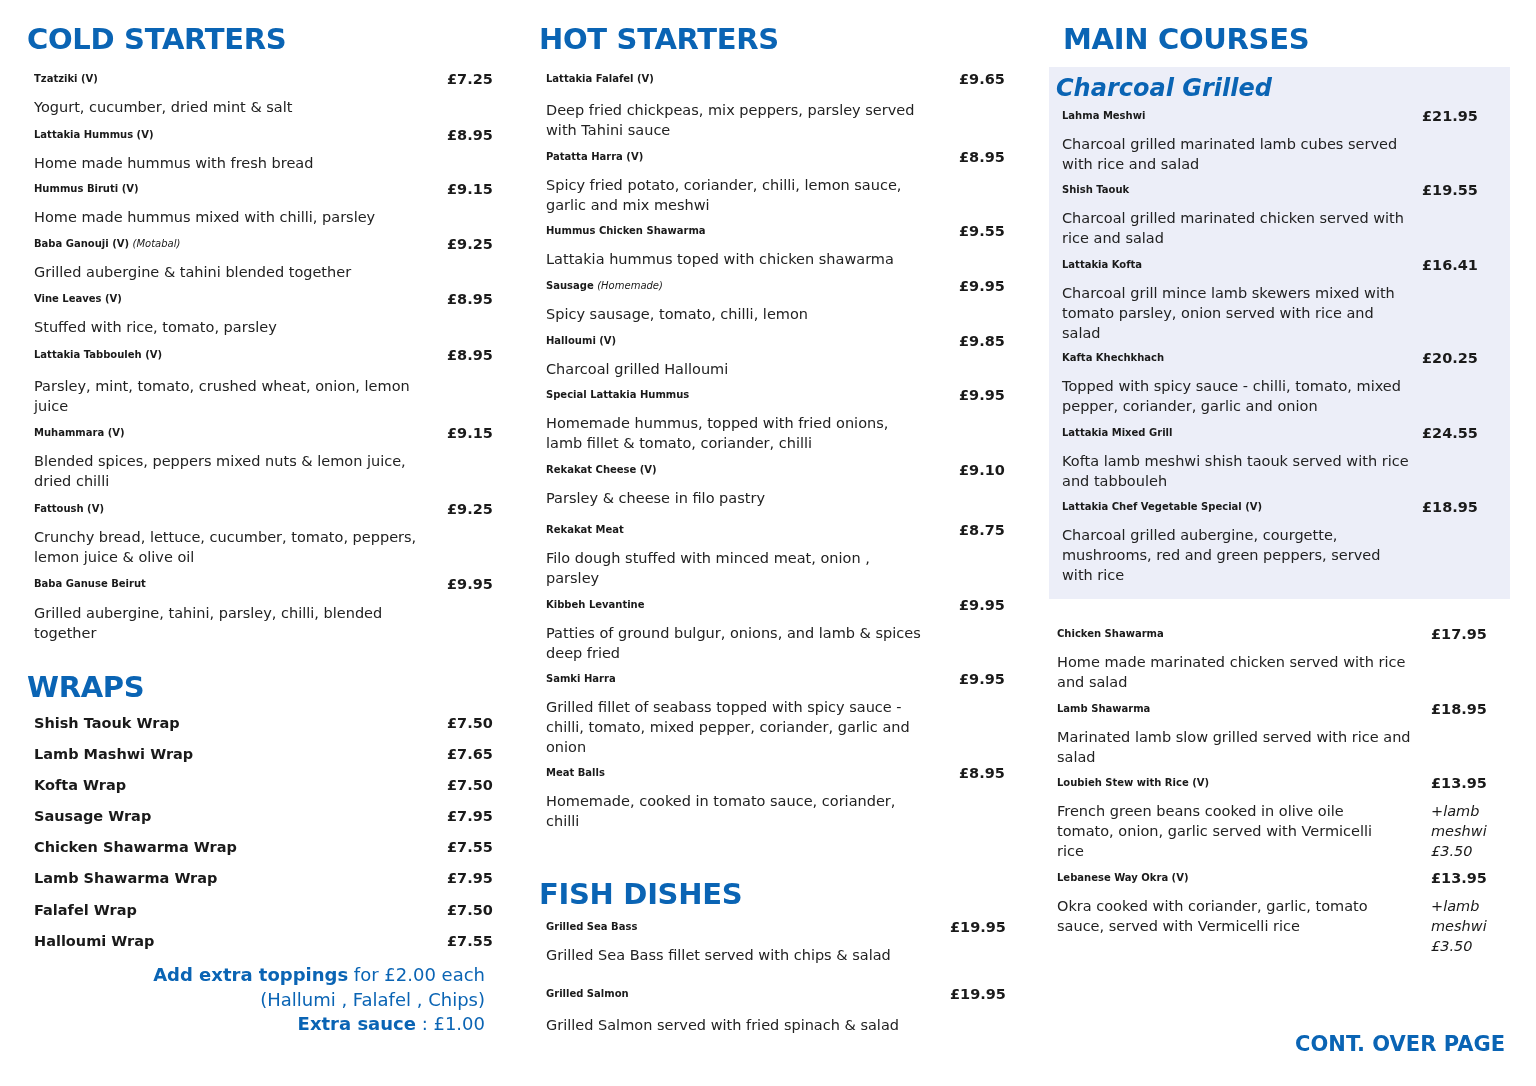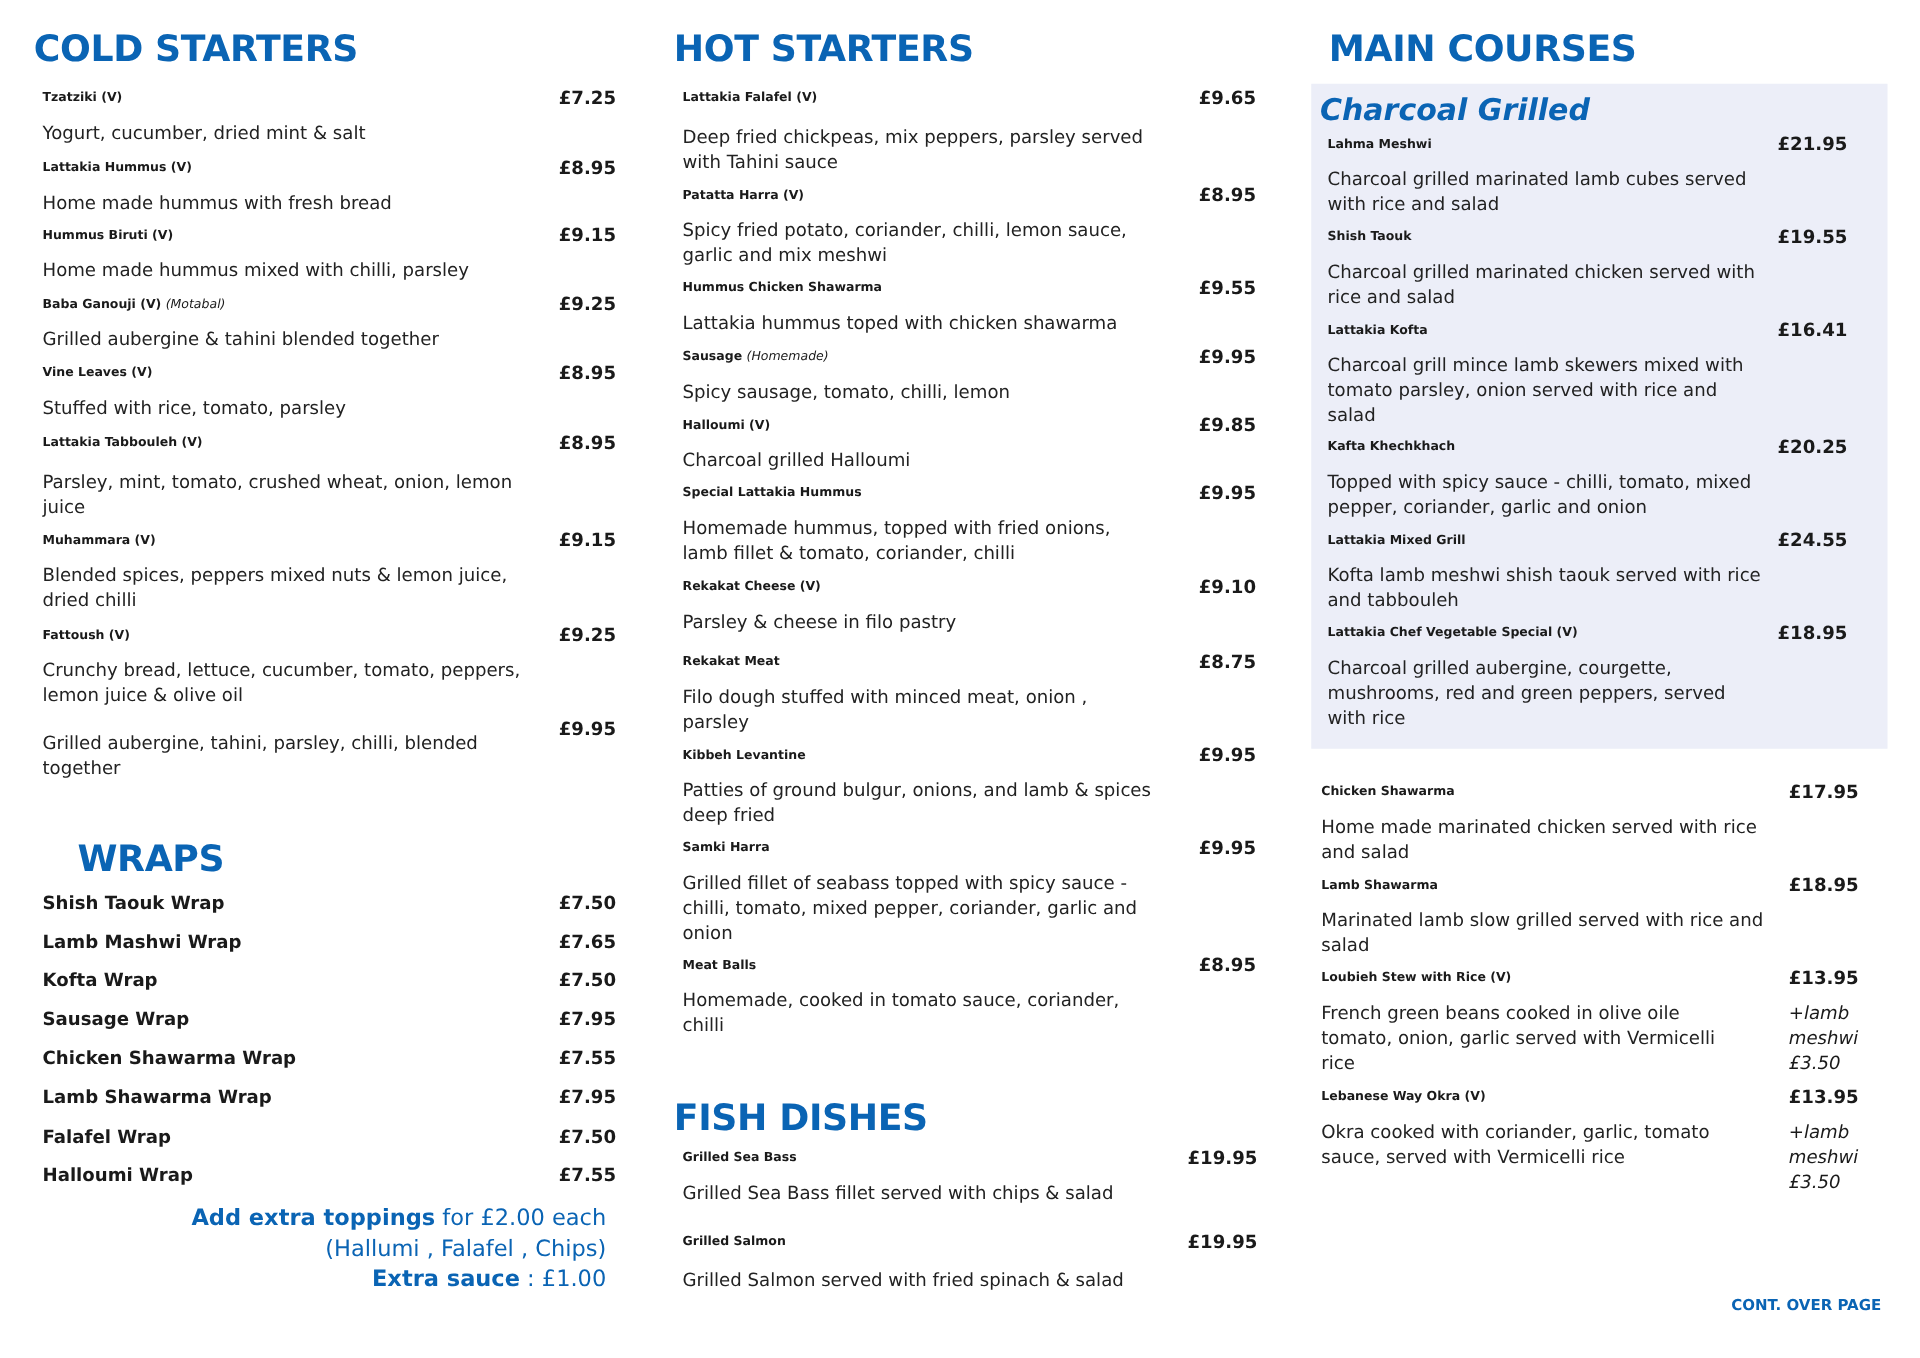--- a/index.html
+++ b/index.html
@@ -20,21 +20,21 @@
 
   .item { position: absolute; left: 7px; right: 0; }
   .item-row { display: flex; justify-content: space-between; align-items: baseline; }
   .item-name { font-weight: bold; font-size: 10px; line-height: 18px; white-space: nowrap; }
   .item-name .note { font-style: italic; font-weight: normal; }
   .item-price { font-weight: bold; font-size: 14.5px; line-height: 18px; white-space: nowrap; position: absolute; }
   .item-desc { font-size: 14.5px; line-height: 20px; color: #222; margin-top: 9px; }
   .col-1 .item-price { left: 413px; }
   .col-2 .item-price { left: 413px; }
 
-  .wraps-title { position: absolute; top: 670px; left: 0; margin-left: 35px; }
+  .wraps-title { position: absolute; top: 670px; left: 0; }
   .wrap-item { position: absolute; left: 7px; font-weight: bold; font-size: 14.5px; line-height: 18px; white-space: nowrap; }
   .wrap-price { position: absolute; left: 420px; font-weight: bold; font-size: 14.5px; line-height: 18px; }
 
   .extras { position: absolute; top: 963px; left: 0; width: 458px; text-align: right; color: #0a64b4; font-size: 18px; line-height: 24.5px; }
   .extras b { font-weight: bold; }
 
   .fish-title { position: absolute; top: 877px; left: 0; }
 
   .charcoal-box {
     position: absolute; left: 0; top: 67px; width: 461px; height: 532px;
@@ -45,21 +45,21 @@
     font-weight: bold; font-style: italic; font-size: 24px; line-height: 32px; white-space: nowrap;
   }
   .col-3 .cg .item { left: 13px; }
   .col-3 .cg .item-price { left: 360px; }
   .col-3 .other .item { left: 8px; }
   .col-3 .other .item-price { left: 374px; }
   .col-3 .other .item-desc { width: 360px; }
   .col-3 .cg .item-desc { width: 350px; }
   .addon { position: absolute; left: 374px; font-style: italic; font-size: 14.5px; line-height: 20px; }
 
-  .cont { position: absolute; right: 31px; top: 1034px; color: #0a64b4; font-weight: bold; font-size: 12px; line-height: 20px; white-space: nowrap; }
+  .cont { position: absolute; right: 31px; top: 1034px; color: #0a64b4; font-weight: bold; font-size: 21px; line-height: 20px; white-space: nowrap; }
 </style>
 </head>
 <body>
 
 <div class="col col-1">
   <div class="section-title first">COLD STARTERS</div>
 
   <div class="item" style="top:70px">
     <div class="item-row">
         <span class="item-name">Tzatziki (V)</span>
@@ -110,20 +110,23 @@
     <div class="item-desc" style="width:400px">Blended spices, peppers mixed nuts &amp; lemon juice, dried chilli</div>
   </div>
   <div class="item" style="top:500px">
     <div class="item-row">
         <span class="item-name">Fattoush (V)</span>
       </div>
     <span class="item-price" style="top:0">£9.25</span>
     <div class="item-desc" style="width:410px">Crunchy bread, lettuce, cucumber, tomato, peppers, lemon juice &amp; olive oil</div>
   </div>
   <div class="item" style="top:575px">
+    <div class="item-row">
+        <span class="item-name">Baba Ganuse Beirut</span>
+      </div>
     <span class="item-price" style="top:0">£9.95</span>
     <div class="item-desc" style="margin-top:10px;width:385px">Grilled aubergine, tahini, parsley, chilli, blended together</div>
   </div>
 
   <div class="section-title wraps-title">WRAPS</div>
 
   <span class="wrap-item" style="top:714px">Shish Taouk Wrap</span>
   <span class="wrap-price" style="top:714px">£7.50</span>
   <span class="wrap-item" style="top:745px">Lamb Mashwi Wrap</span>
   <span class="wrap-price" style="top:745px">£7.65</span>

